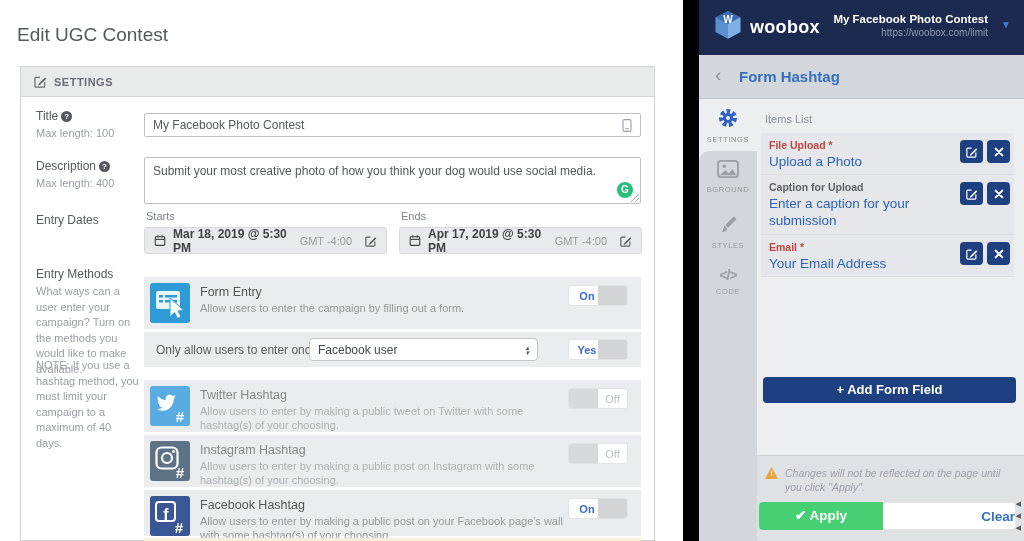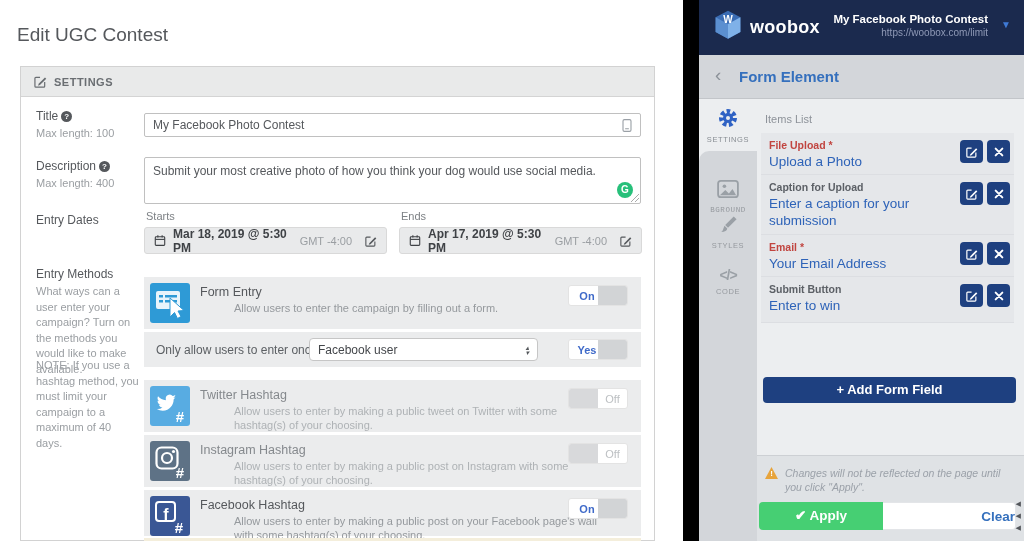--- a/index.html
+++ b/index.html
@@ -51,21 +51,21 @@
   .mrow { position:absolute; left:0; width:497px; background:#ebeced; }
   .row-form      { top:2px;   height:52px; }
   .row-once      { top:57px;  height:35px; }
   .row-twitter   { top:105px; height:52px; }
   .row-instagram { top:160px; height:52px; }
   .row-facebook  { top:215px; height:46px; }
   .row-yellow    { top:263px; height:4px; background:#f4eedb; }
   .mrow .micon { position:absolute; left:6px; top:6px; width:40px; height:40px; }
   .mrow .mname { position:absolute; left:56px; top:8px; font-size:12.5px; color:#55585c; }
   .mrow .mdesc { position:absolute; left:56px; top:25px; width:365px; font-size:11px;
-                 color:#95999d; line-height:1.25;margin-left:34px; }
+                 color:#95999d; line-height:1.25; }
   .mrow.off .mname { color:#85898d; } .mrow.off .mdesc { color:#aeb2b5; }
 
   .toggle { position:absolute; left:424px; width:60px; height:21px; background:#fff;
             border:1px solid #e3e3e3; border-radius:3px; display:flex; overflow:hidden; cursor:pointer; }
   .toggle .t-label { width:29px; text-align:center; font-size:11px; line-height:20px; font-weight:bold; }
   .toggle .t-track { flex:1; background:#d2d4d6; }
   .toggle.on  .t-label { color:#3f6ac9; order:1;padding-left:7px; } .toggle.on  .t-track { order:2; }
   .toggle.off .t-label { color:#bdc0c3; order:2; font-weight:normal; } .toggle.off .t-track { order:1; background:#d8d9db; }
 
   .once-text { position:absolute; left:12px; top:11px; font-size:12px; color:#5c6064; }
@@ -92,21 +92,21 @@
                   border-bottom:1px solid #c2c5c9; }
   .back-chevron { position:absolute; left:16px; top:9px; font-size:19px; color:#8b9198; cursor:pointer; }
   .panel-title { position:absolute; left:40px; top:13px; font-size:15px; font-weight:bold; color:#3570bd; }
 
   .rp-tabs { position:absolute; left:0; top:99px; width:58px; bottom:0; }
   .tab { position:absolute; left:0; width:58px; text-align:center; cursor:pointer; }
   .tab .tlabel { display:block; font-size:7.5px; letter-spacing:.6px; color:#95999e; margin-top:3px; }
   .tab-settings { top:9px; } .tab-settings .tlabel { color:#888d93; }
   .tabs-grey { position:absolute; left:0; right:0; top:52px; bottom:0; background:#d3d6da;
                border-radius:10px 0 0 0; }
-  .tab-bground { top:29px;font-family:Liberation Mono, monospace; } .tab-styles { top:64px; } .tab-code { top:115px; }
+  .tab-bground { top:9px; } .tab-styles { top:64px; } .tab-code { top:115px; }
   .tab-code .code-glyph { font-size:14px; color:#9aa0a6; font-weight:bold; letter-spacing:-1px; }
 
   .rp-items { position:absolute; left:58px; top:99px; right:0; height:356px; background:#eceef0; }
   .items-header { position:absolute; left:8px; top:14px; font-size:11px; color:#8d9299; }
   .cards { position:absolute; left:4px; top:34px; width:253px; }
   .icard { position:relative; background:#e5e7ea; border-bottom:1px solid #dcdee2; padding:6px 8px; }
   .icard .ilabel { font-size:10.5px; font-weight:bold; color:#5c6066; }
   .icard.req .ilabel { color:#c14540; }
   .icard .ivalue { font-size:13.5px; color:#2e63b8; margin-top:3px; width:172px; line-height:1.25; }
   .card1 { height:42px; } .card2 { height:60px; } .card3 { height:40px; }
@@ -307,21 +307,21 @@
       <div class="brand">woobox</div>
       <div class="campaign">
         <div class="ctitle">My Facebook Photo Contest</div>
         <div class="curl">https://woobox.com/limit</div>
       </div>
       <span class="hdr-caret">▼</span>
     </div>
 
     <div class="rp-subheader">
       <span class="back-chevron">‹</span>
-      <span class="panel-title">Form Element</span>
+      <span class="panel-title">Form Hashtag</span>
     </div>
 
     <div class="rp-tabs">
       <div class="tab tab-settings">
         <svg width="20" height="20" viewBox="0 0 20 20">
           <circle cx="10" cy="10" r="6.5" fill="none" stroke="#2f62c4" stroke-width="5" stroke-dasharray="3.4 2.3"></circle>
           <circle cx="10" cy="10" r="5" fill="#2f62c4"></circle>
             <circle cx="10" cy="10" r="2" fill="#eceef0"></circle>
         </svg>
         <span class="tlabel">SETTINGS</span>
@@ -401,37 +401,20 @@
                 </svg>
               </span>
             <span class="ibtn">
                 <svg width="10" height="10" viewBox="0 0 12 12">
                   <path d="M2 2 10 10 M10 2 2 10" stroke="#fff" stroke-width="2.4" stroke-linecap="round"></path>
                 </svg>
               </span>
           </div>
         </div>
 
-        <div class="icard card5">
-          <div class="ilabel">Submit Button</div>
-          <div class="ivalue">Enter to win</div>
-          <div class="ibtns">
-            <span class="ibtn">
-                <svg width="12" height="12" viewBox="0 0 14 14">
-                  <path d="M11.5 7.5V12a1 1 0 0 1-1 1H2a1 1 0 0 1-1-1V3.5a1 1 0 0 1 1-1h4.5" fill="none" stroke="#fff" stroke-width="1.4"></path>
-                  <path d="M5 9.5 11.8 2.7l1.4 1.4L6.4 10.9l-2 .6z" fill="#fff"></path>
-                </svg>
-              </span>
-            <span class="ibtn">
-                <svg width="10" height="10" viewBox="0 0 12 12">
-                  <path d="M2 2 10 10 M10 2 2 10" stroke="#fff" stroke-width="2.4" stroke-linecap="round"></path>
-                </svg>
-              </span>
-          </div>
-        </div>
       </div>
 
       <div class="add-btn">+ Add Form Field</div>
     </div>
 
     <div class="rp-footer">
       <div class="warning">
         <span class="warn-tri">
             <span>!</span>
           </span>

